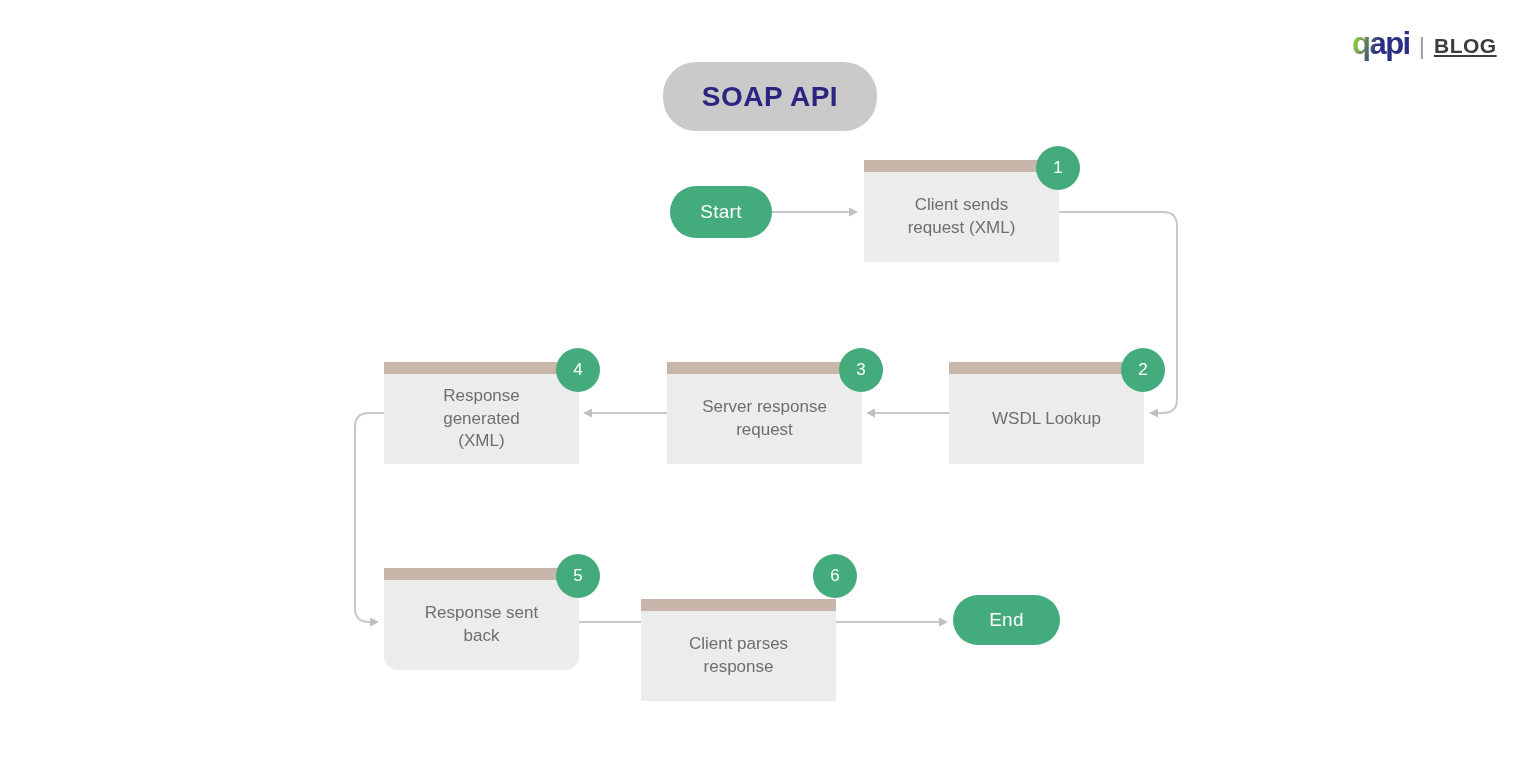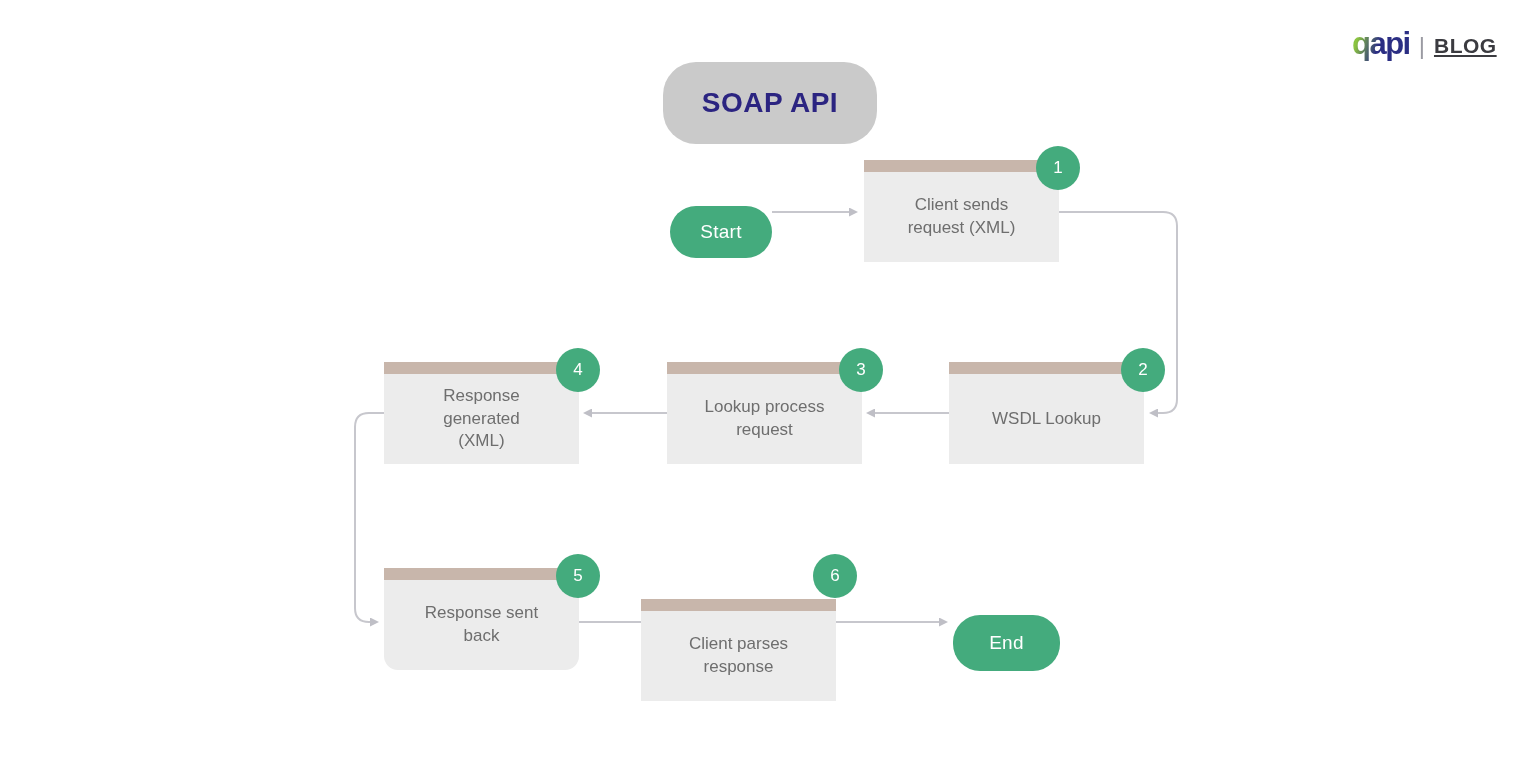--- a/index.html
+++ b/index.html
@@ -54,21 +54,21 @@
     letter-spacing: 0.5px;
     color: #3b3b40;
     line-height: 1;
     text-decoration: underline;
   }
 
   
   .title-pill {
     position: absolute;
     left: 663px; top: 62px;
-    width: 214px; height: 82px;
+    width: 214px; height: 69px;
     background: #cacaca;
     border-radius: 33px;
     display: flex;
     align-items: center;
     justify-content: center;
     font-size: 28px;
     font-weight: 700;
     letter-spacing: 0.5px;
     color: #2b2481;
   }
@@ -77,24 +77,23 @@
   .pill {
     position: absolute;
     background: #44ab7d;
     border-radius: 27px;
     display: flex;
     align-items: center;
     justify-content: center;
     color: #ffffff;
     font-size: 19px;
     letter-spacing: 0.3px;
-    margin-top: 20px;
   }
   .pill-start { left: 670px; top: 186px; width: 102px; height: 52px; }
-  .pill-end   { left: 953px; top: 595px; width: 107px; height: 56px; }
+  .pill-end   { left: 953px; top: 595px; width: 107px; height: 50px; }
 
   
   .node {
     position: absolute;
     width: 195px; height: 102px;
     background: #ececec;
     display: flex;
     flex-direction: column;
   }
   .node-bar {
@@ -185,21 +184,21 @@
     <div class="node-bar"></div>
     <div class="node-label">WSDL Lookup</div>
   </div>
   <div class="node n1">
     <div class="node-bar"></div>
     <div class="node-label">Client sends
 request (XML)</div>
   </div>
   <div class="node n3">
     <div class="node-bar"></div>
-    <div class="node-label">Lookup process
+    <div class="node-label">Server response
 request</div>
   </div>
   <div class="node n4">
     <div class="node-bar"></div>
     <div class="node-label">Response
 generated
 (XML)</div>
   </div>
   <div class="node n5">
     <div class="node-bar"></div>

